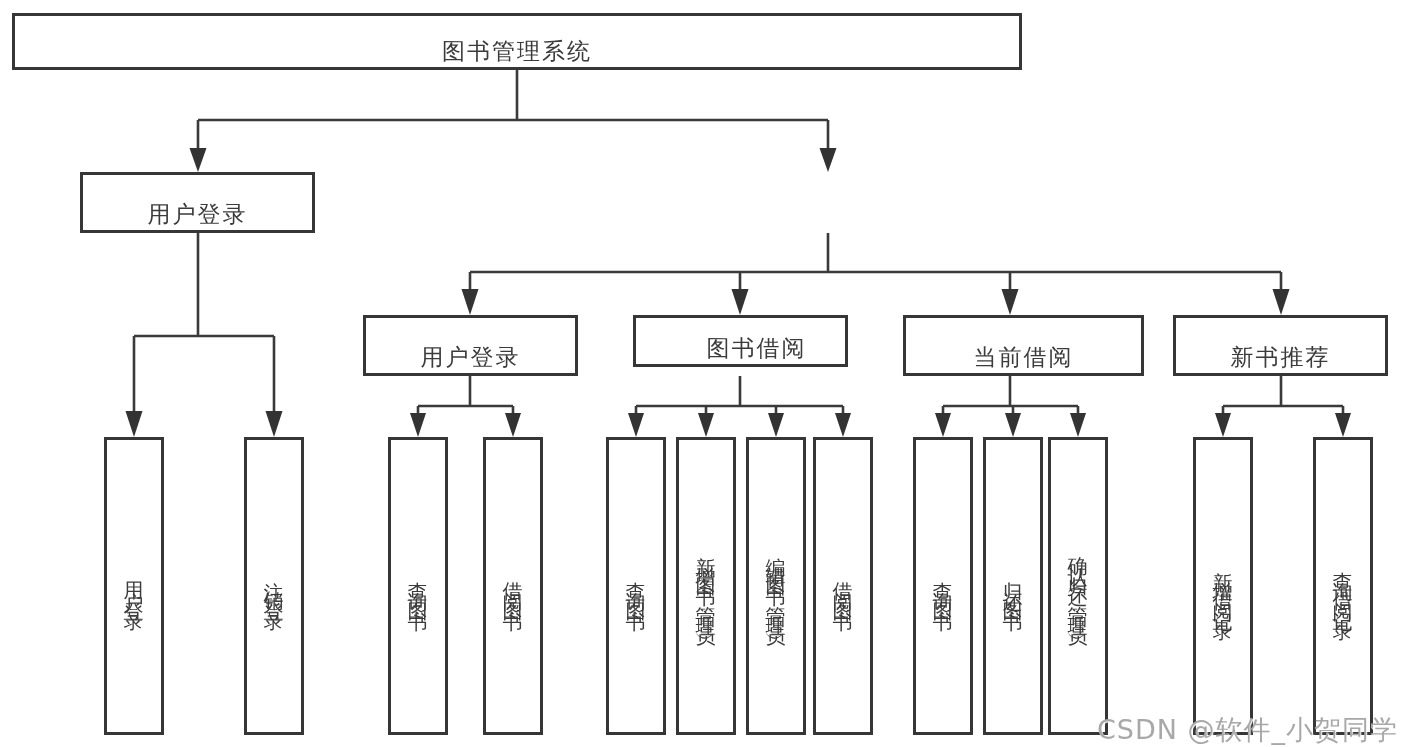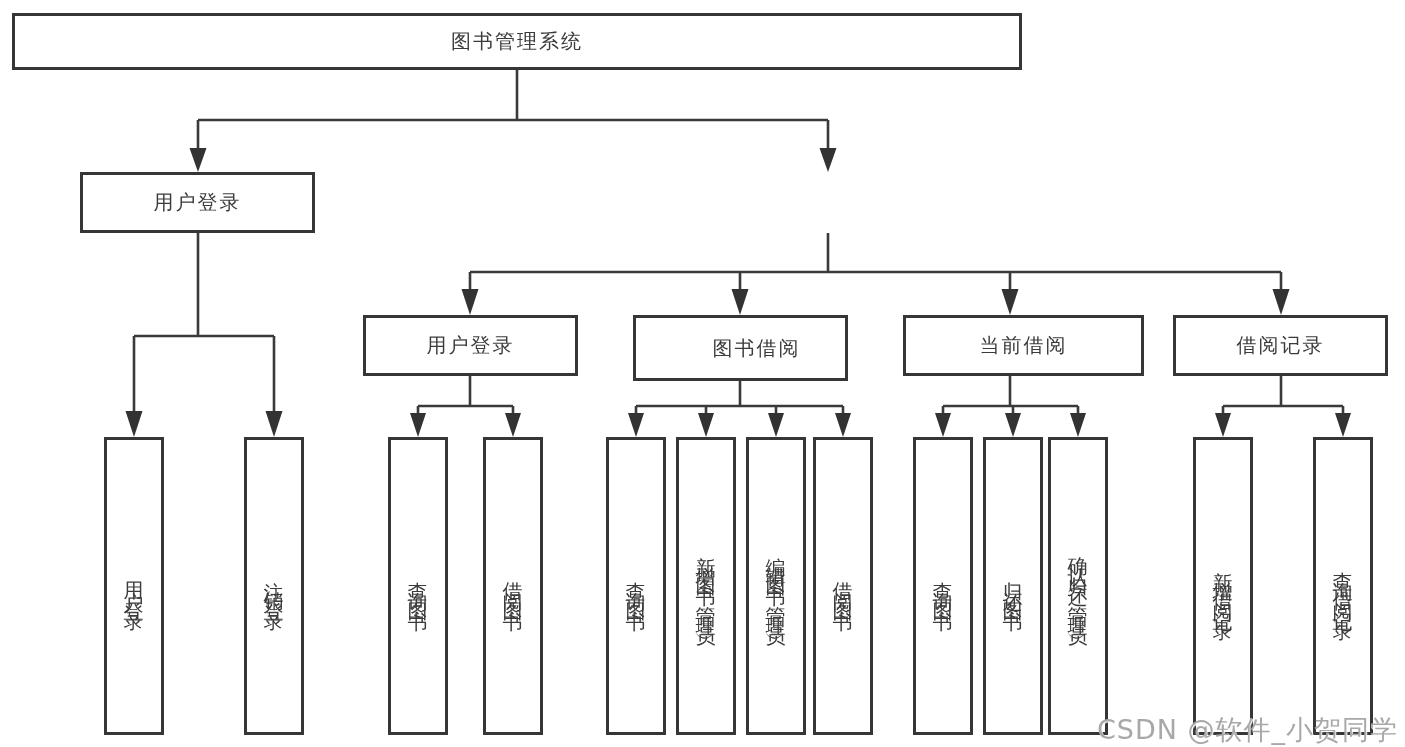--- a/index.html
+++ b/index.html
@@ -12,21 +12,21 @@
   }
   .connectors{position:absolute;left:0;top:0;width:1405px;height:747px;}
   .box{
     position:absolute;
     box-sizing:border-box;
     border:3px solid #363636;
     background:#ffffff;
     display:flex;align-items:center;justify-content:center;
     color:#3b3b3b;
   }
-  .h{font-size:20px;letter-spacing:2px;font-weight:400;}
+  .h{font-size:23px;letter-spacing:2px;font-weight:400;align-items:flex-end;}
   .v{padding:0;}
   .vtext{
     writing-mode:vertical-rl;
     text-orientation:mixed;
     font-size:20px;
     letter-spacing:10px;
     line-height:1;
     color:#3b3b3b;
   }
   .watermark{
@@ -91,28 +91,28 @@
     <span>图书管理系统</span>
   </div>
 
   <div class="box h" style="left:80px;top:172px;width:235px;height:61px;">
     <span>用户登录</span>
   </div>
 
   <div class="box h" style="left:363px;top:315px;width:215px;height:61px;">
     <span>用户登录</span>
   </div>
-  <div class="box h" style="left:633px;top:315px;width:215px;height:66px;padding-left:32px;">
+  <div class="box h" style="left:633px;top:315px;width:215px;height:52px;padding-left:32px;">
     <span>图书借阅</span>
   </div>
   <div class="box h" style="left:903px;top:315px;width:241px;height:61px;">
     <span>当前借阅</span>
   </div>
   <div class="box h" style="left:1173px;top:315px;width:215px;height:61px;">
-    <span>借阅记录</span>
+    <span>新书推荐</span>
   </div>
 
   <div class="box v" style="left:104px;top:437px;width:60px;height:298px;">
     <span class="vtext">用户登录</span>
   </div>
   <div class="box v" style="left:244px;top:437px;width:60px;height:298px;">
     <span class="vtext">注销登录</span>
   </div>
 
   <div class="box v" style="left:388px;top:437px;width:60px;height:298px;">

